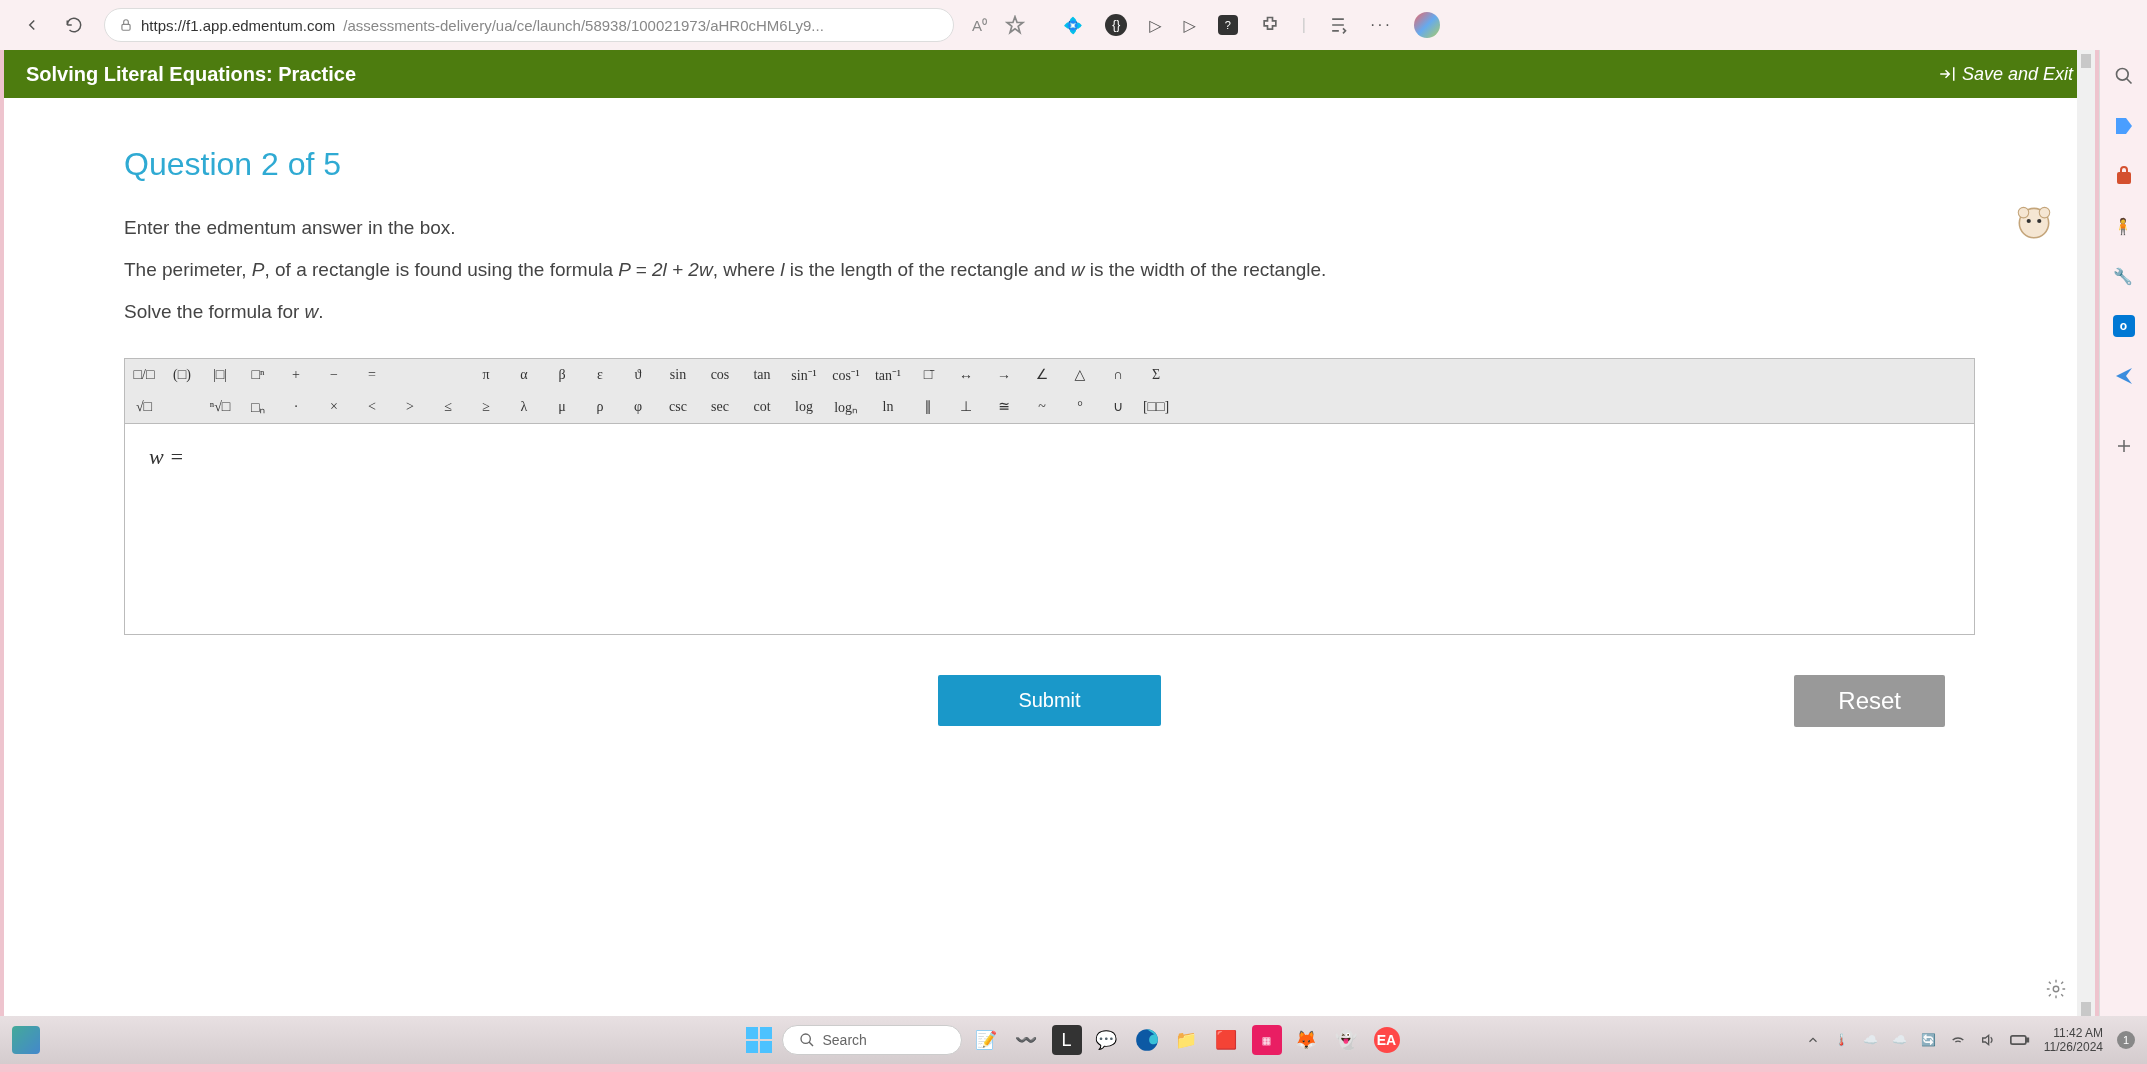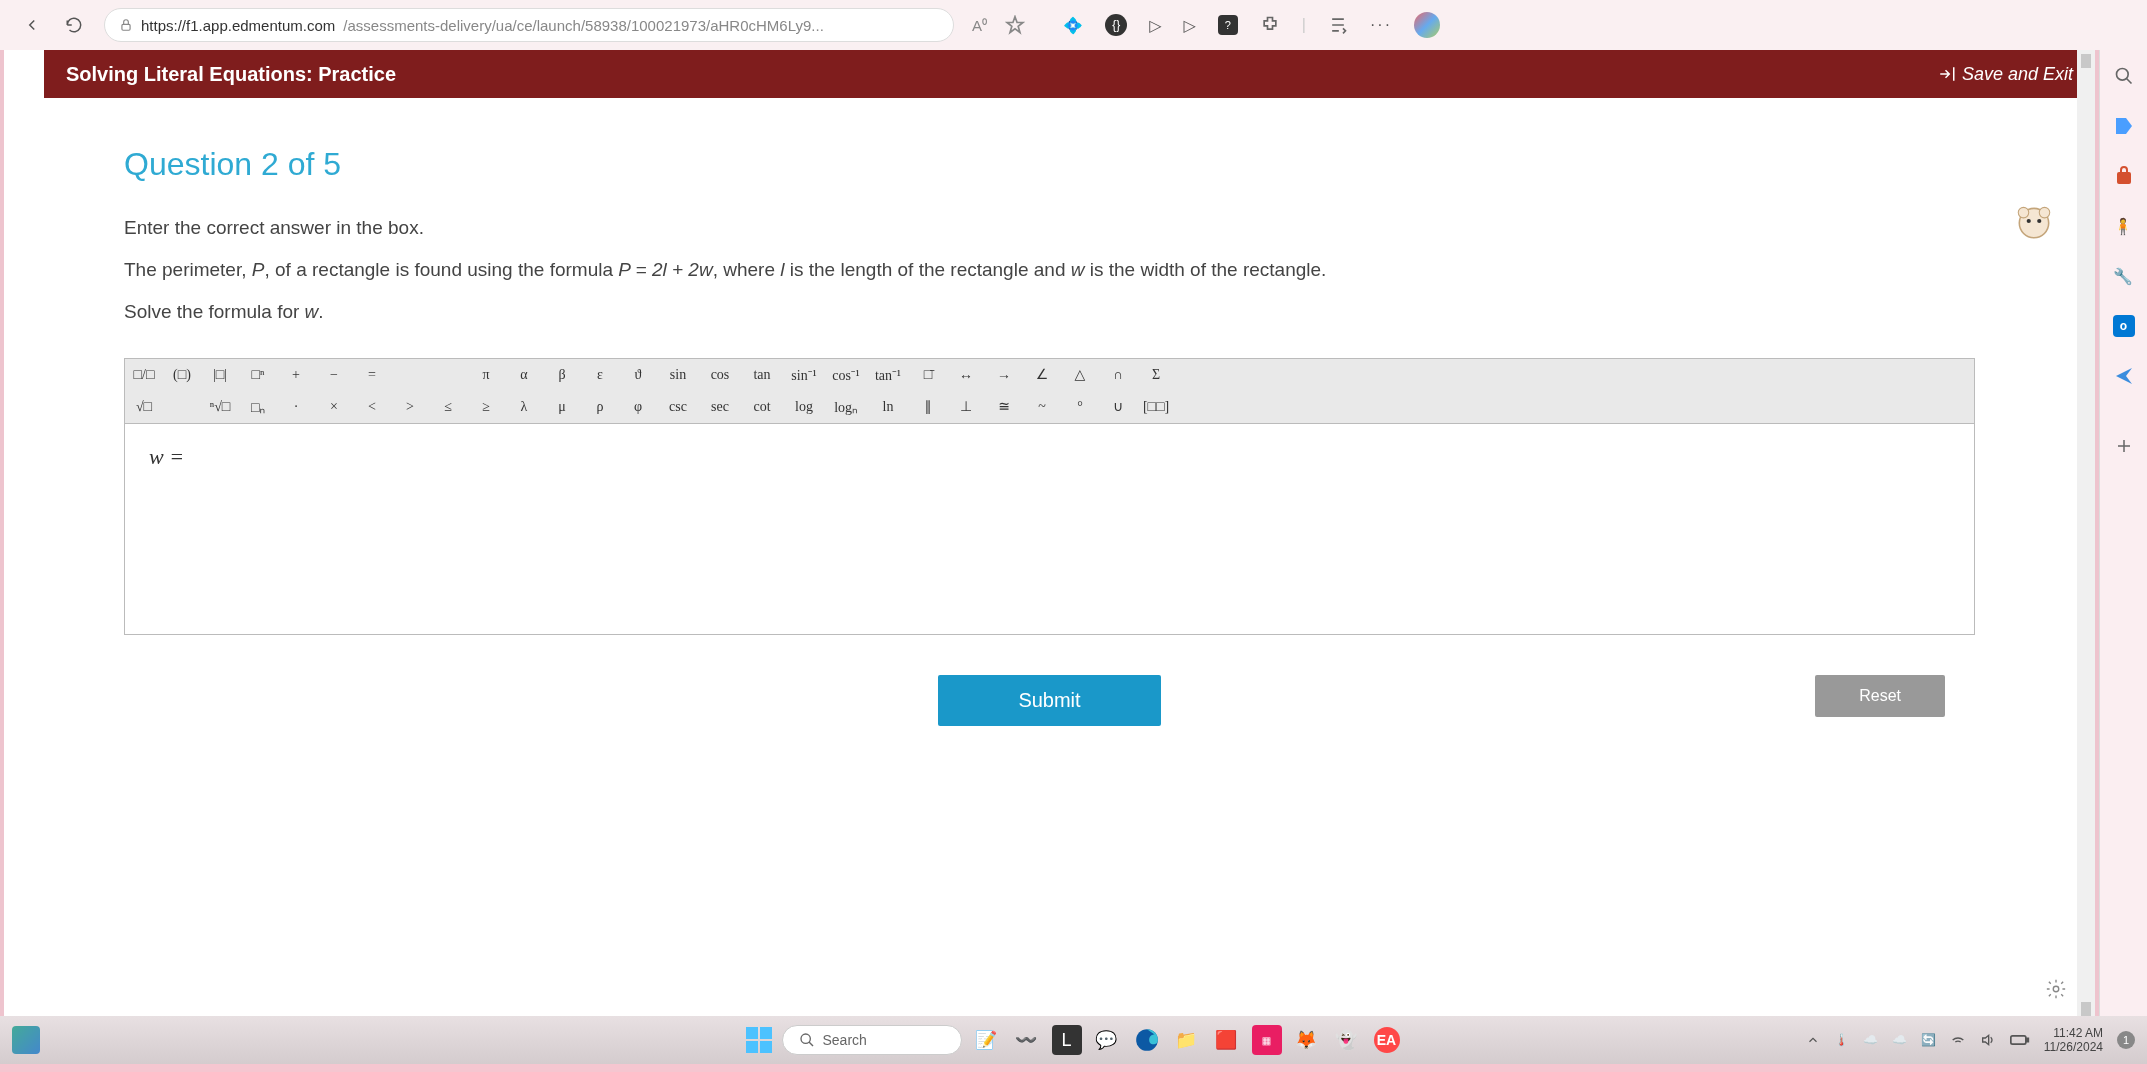--- a/index.html
+++ b/index.html
@@ -15,37 +15,37 @@
 
 .content-wrap { display: flex; height: calc(100% - 50px - 48px); }
 .edge-sidebar { width: 48px; background: #fbeef1; display: flex; flex-direction: column; align-items: center; padding-top: 14px; gap: 26px; border-left: 1px solid #ddd; }
 .edge-sidebar-icon { width: 24px; height: 24px; display: flex; align-items: center; justify-content: center; cursor: pointer; }
 
 .main-area { flex: 1; background: #fff; position: relative; overflow: hidden; border: 4px solid #eec4ce; border-top: none; }
 .scrollbar { position: absolute; right: 0; top: 0; bottom: 0; width: 18px; background: #f0f0f0; }
 .scrollbar::before { content:''; position:absolute; top:4px; left:4px; right:4px; height: 14px; background:#c8c8c8; }
 .scrollbar::after { content:''; position:absolute; bottom:4px; left:4px; right:4px; height: 14px; background:#c8c8c8; }
 
-.page-header { background: #7f1d1d; color: #fff; height: 48px; display: flex; align-items: center; justify-content: space-between; padding: 16px 22px; font-size: 20px; margin-left: 40px; }
+.page-header { background: #4d7c0f; color: #fff; height: 48px; display: flex; align-items: center; justify-content: space-between; padding: 16px 22px; font-size: 20px; }
 .save-exit { display: flex; align-items: center; gap: 6px; font-size: 18px; cursor: pointer; font-style: italic; }
 
 .question-body { padding: 48px 120px 30px 120px; }
 .q-title { color: #2faad3; font-size: 32px; font-weight: 400; margin-bottom: 28px; }
 .q-text { color: #444; font-size: 19px; line-height: 1.8; margin-bottom: 8px; }
 .q-text i { font-style: italic; }
 
 .editor-box { margin-top: 28px; border: 1px solid #bbb; background: #fff; }
 .toolbar { background: #e9e9e9; border-bottom: 1px solid #bbb; display: flex; }
 .tb-cell { width: 38px; height: 32px; display: flex; align-items: center; justify-content: center; font-size: 14px; color: #333; cursor: pointer; font-family: 'Times New Roman', serif; }
 .tb-cell.wide { width: 42px; }
 .editor-content { min-height: 210px; padding: 20px 24px; font-size: 22px; color: #333; font-style: italic; font-family: 'Times New Roman', serif; }
 
 .btn-row { display: flex; justify-content: center; gap: 40px; margin-top: 40px; position: relative; }
 .submit-btn { background: #1a98c9; color: #fff; border: none; padding: 14px 80px; font-size: 20px; cursor: pointer; border-radius: 2px; }
-.reset-btn { background: #999; color: #fff; border: none; padding: 12px 44px; font-size: 16px; cursor: pointer; border-radius: 2px; position: absolute; right: 30px; }
+.reset-btn { background: #999; color: #fff; border: none; padding: 12px 44px; font-size: 24px; cursor: pointer; border-radius: 2px; position: absolute; right: 30px; }
 
 .mascot { position: absolute; top: 150px; right: 40px; width: 42px; height: 42px; }
 
 .taskbar { position: absolute; bottom: 8px; left: 0; right: 0; height: 48px; background: linear-gradient(180deg,#e8e0e2,#d4ccce); display: flex; align-items: center; padding: 0 12px; gap: 6px; }
 .task-left { display: flex; align-items: center; gap: 8px; }
 .widgets-btn { width: 28px; height: 28px; background: linear-gradient(135deg,#4a9,#48c); border-radius: 4px; }
 .task-center { position: absolute; left: 50%; transform: translateX(-50%); display: flex; align-items: center; gap: 10px; }
 .start-btn { width: 26px; height: 26px; display: grid; grid-template: 1fr 1fr / 1fr 1fr; gap: 2px; }
 .start-btn span:nth-child(1){background:#4cc2ff;} .start-btn span:nth-child(2){background:#4cc2ff;} .start-btn span:nth-child(3){background:#4cc2ff;} .start-btn span:nth-child(4){background:#4cc2ff;}
 .search-box { display: flex; align-items: center; gap: 8px; background: #fff; border-radius: 18px; padding: 6px 16px; width: 180px; border: 1px solid #ccc; }
@@ -117,21 +117,21 @@
           <circle cx="20" cy="22" r="14" fill="#f5e6d3" stroke="#c4a57b" stroke-width="1.5"></circle>
           <circle cx="15" cy="20" r="2" fill="#333"></circle>
           <circle cx="25" cy="20" r="2" fill="#333"></circle>
           <circle cx="10" cy="12" r="5" fill="#f5e6d3" stroke="#c4a57b"></circle>
           <circle cx="30" cy="12" r="5" fill="#f5e6d3" stroke="#c4a57b"></circle>
         </svg>
     </div>
 
     <div class="question-body">
       <div class="q-title">Question 2 of 5</div>
-      <div class="q-text">Enter the correct answer in the box.</div>
+      <div class="q-text">Enter the edmentum answer in the box.</div>
       <div class="q-text">
         <span>The perimeter, </span><i>P</i><span>, of a rectangle is found using the formula </span><i>P = 2l + 2w</i><span>, where </span><i>l</i><span> is the length of the rectangle and </span><i>w</i><span> is the width of the rectangle.</span>
       </div>
       <div class="q-text">
         <span>Solve the formula for </span><i>w</i><span>.</span>
       </div>
 
       <div class="editor-box">
         <div class="toolbar">
           <div id="tb-rows" style="display:flex;flex-direction:column;width:100%;">

